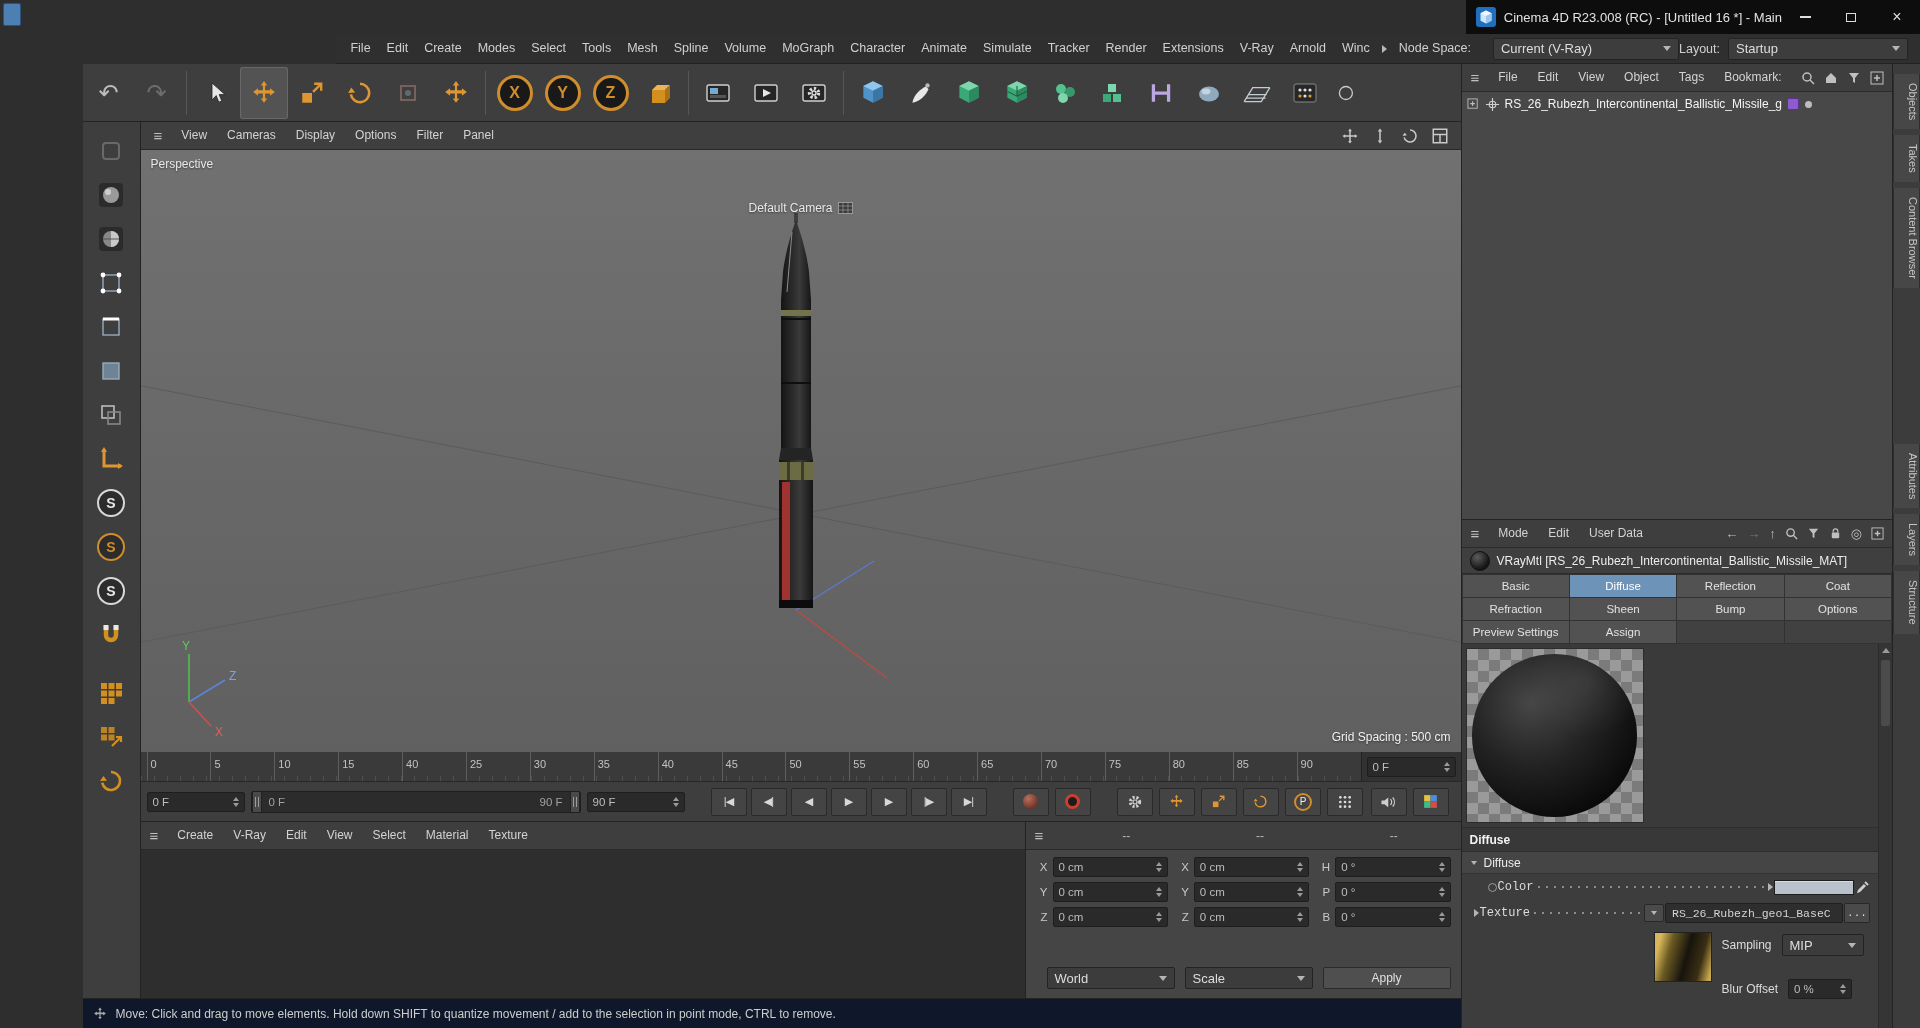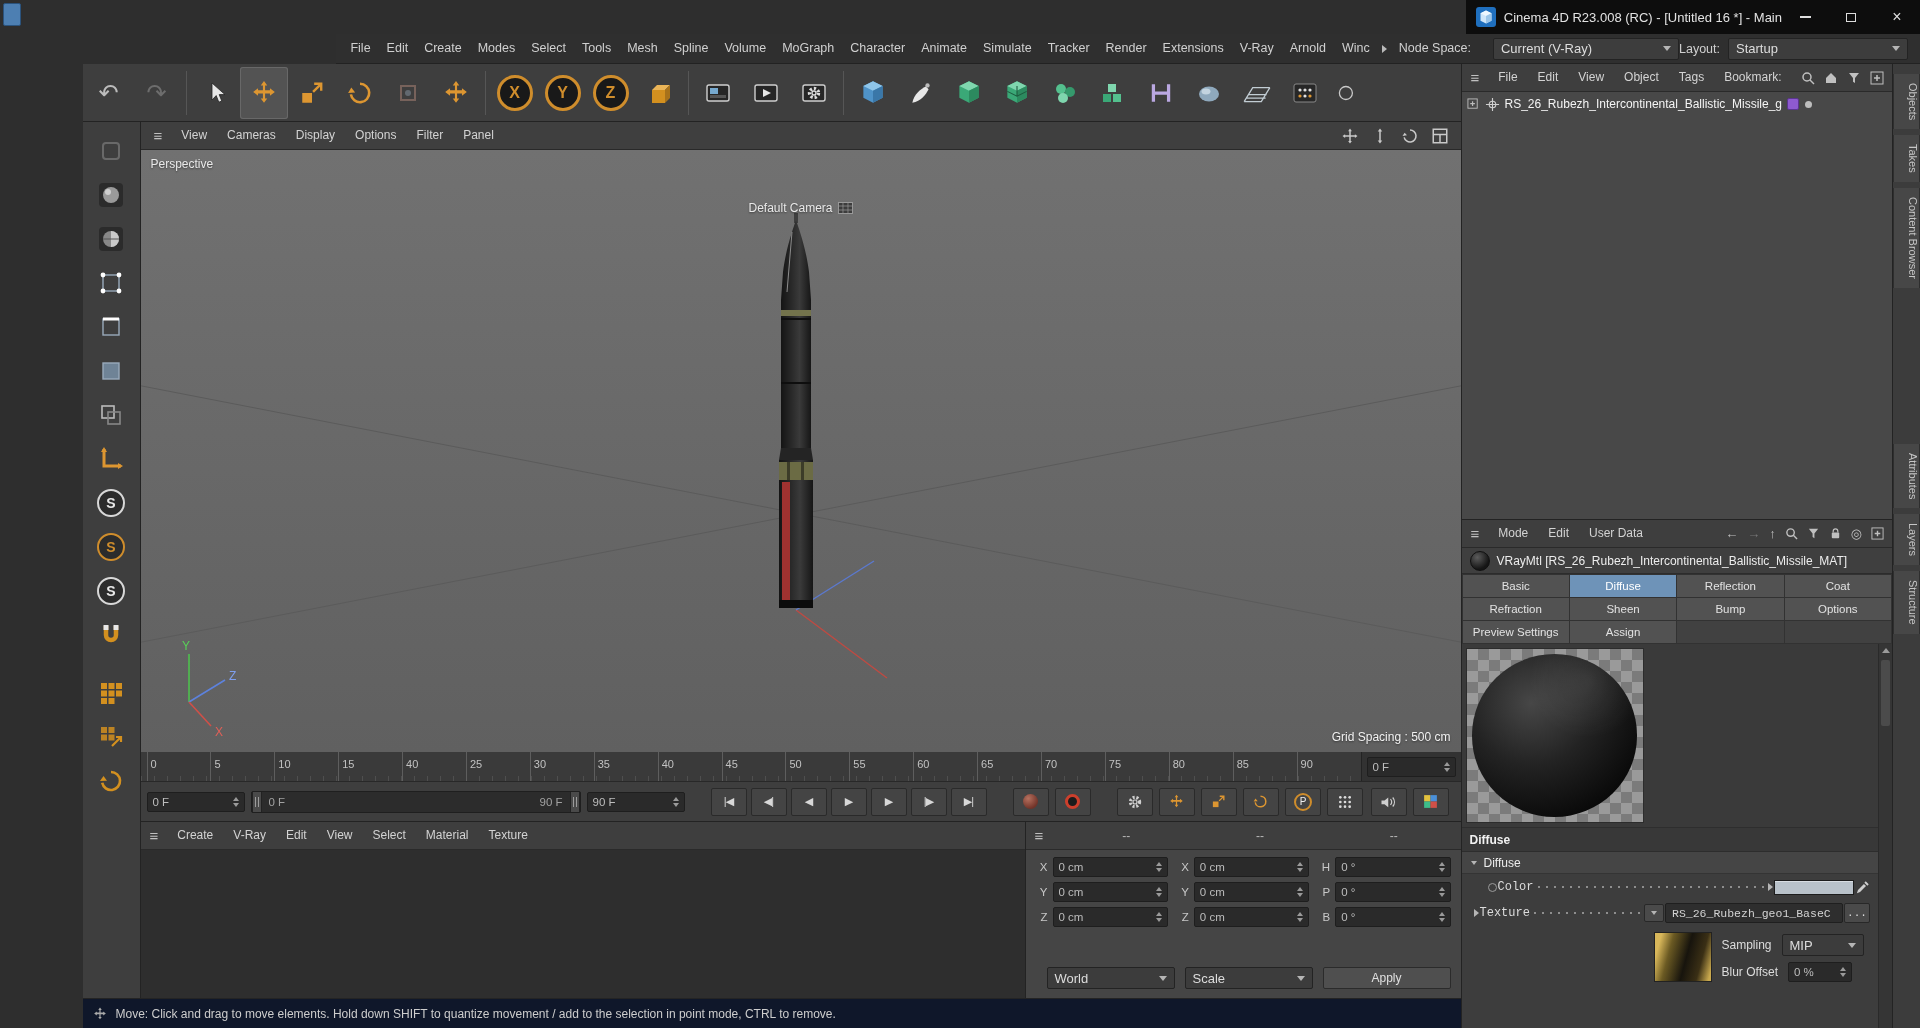--- a/index.html
+++ b/index.html
@@ -159,21 +159,21 @@
   .prop-row { height:26px; display:flex; align-items:center; gap:1px; padding:0 8px 0 26px; font-size:12px; color:#dcdcdc;font-family:Liberation Mono, monospace; }
   .anim-dot { width:9px; height:9px; border-radius:50%; border:1.5px solid #9a9a9a; flex:none; }
   .leader { flex:1; height:10px; background-image:radial-gradient(circle,#8e8e8e 1px,transparent 1.5px); background-size:8px 10px; background-repeat:repeat-x; background-position:0 55%; }
   .swatch { width:80px; height:15px; background:#b9c2ca; border:1px solid #1d1d1d; box-shadow:inset 0 1px 0 rgba(255,255,255,.45); flex:none; }
   .mini-btn { height:18px; min-width:20px; background:#4a4a4a; border:1px solid #282828; border-radius:2px; display:flex; align-items:center; justify-content:center; padding:0 4px; flex:none; }
   .val-btn { width:178px; height:20px; background:#2e2e2e; border:1px solid #1f1f1f; border-radius:2px; font-size:11.5px; color:#d2d2d2; display:flex; align-items:center; padding:0 6px; white-space:nowrap; overflow:hidden; flex:none; }
   .dots-btn { width:26px; height:20px; background:#4a4a4a; border:1px solid #282828; border-radius:2px; font-size:11px; color:#ddd; display:flex; align-items:center; justify-content:center; flex:none; }
   .tex-detail { display:flex; gap:10px; padding:6px 8px 0 192px; align-items:flex-start; }
   .tex-thumb { width:58px; height:50px; border:1px solid #222; flex:none;
     background:linear-gradient(105deg,#d8b75a 10%,#6b5a23 28%,#17140d 55%,#3a2f15 78%,#c9a94e 96%); }
-  .tex-rows { display:flex; flex-direction:column; gap:6px; padding-top:2px; }
+  .tex-rows { display:flex; flex-direction:column; gap:23px; padding-top:2px; }
   .tex-row { display:flex; align-items:center; gap:10px; font-size:12px; color:#dcdcdc; }
   .combo-mip { width:82px; }
   .pct-field { width:64px; flex:none; display:flex; }
 
   
   .far-tabs { width:28px; flex:none; background:#3c3c3c; border-left:1px solid #232323; display:flex; flex-direction:column; align-items:center; padding-top:10px; overflow:hidden; }
   .vtab-group { display:flex; flex-direction:column; gap:6px; width:100%; }
   .vtab-group.lower { margin-top:156px; }
   .vtab { writing-mode:vertical-rl; font-size:11px; color:#c6c6c6; background:#474747; border-block:1px solid #2e2e2e; padding:9px 0; width:100%; text-align:center; white-space:nowrap; }
 </style>

